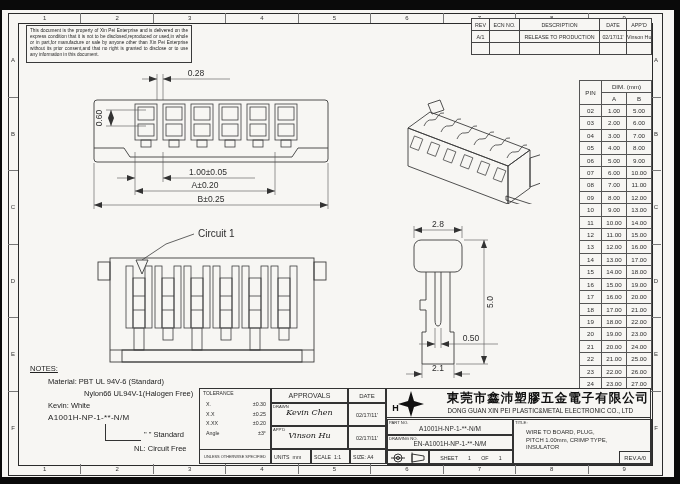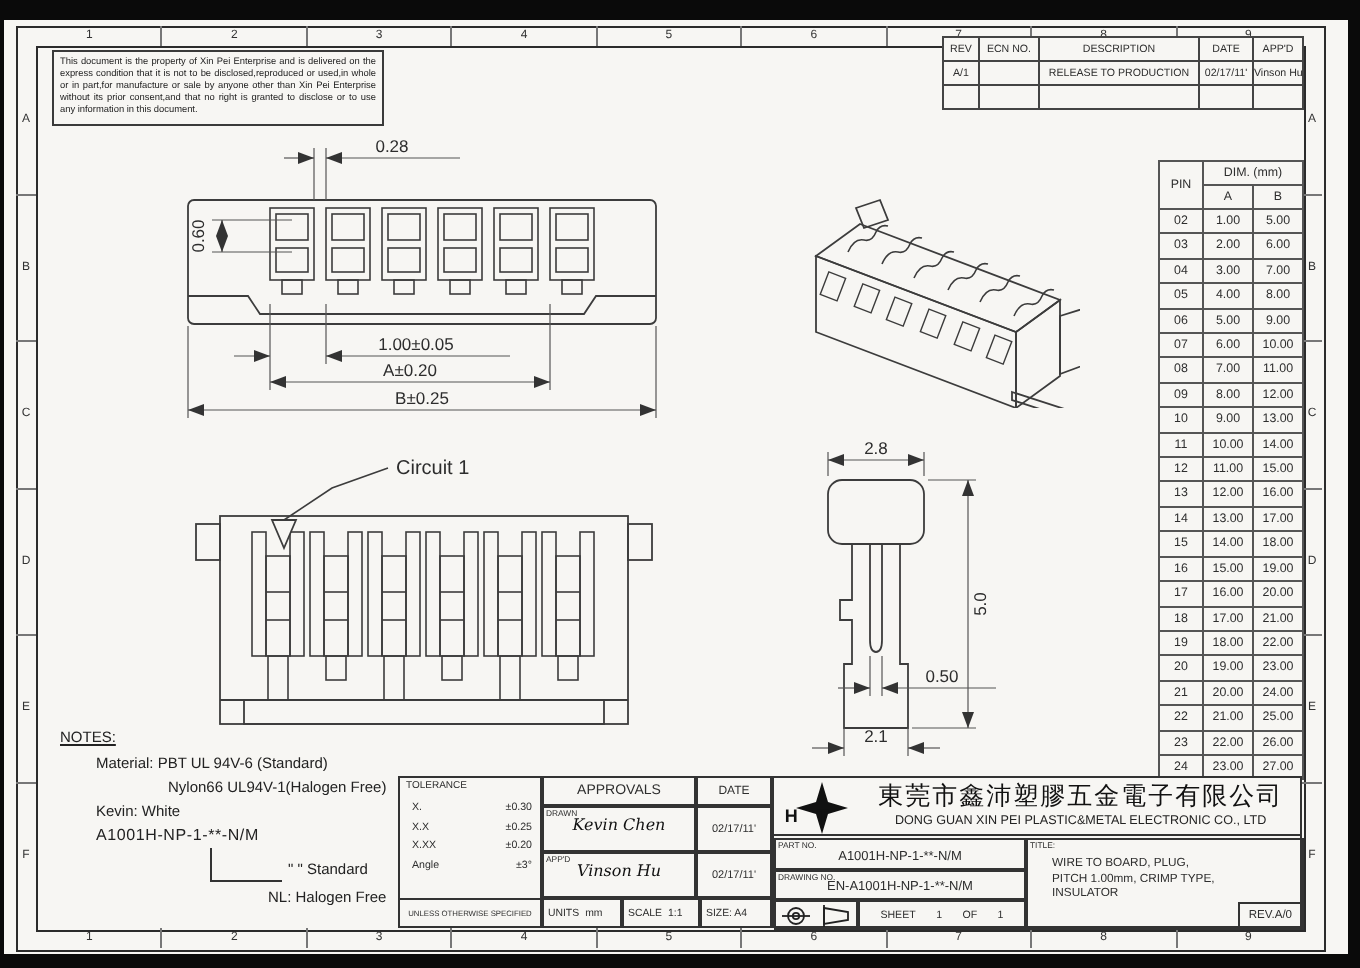--- a/index.html
+++ b/index.html
@@ -66,21 +66,21 @@
   .app-date{width:38px;border:0.7px solid #333;display:flex;align-items:center;justify-content:center;font-size:5.5px;box-sizing:border-box;}
   .mini{display:flex;align-items:center;font-size:5.2px;padding:0 2px;gap:3px;}
   .units-cell{left:72px;top:61px;width:40px;height:15px;}
   .scale-cell{left:112px;top:61px;width:39px;height:15px;}
   .size-cell{left:151px;top:61px;width:36px;height:15px;}
   .company{left:187px;top:0;width:265px;height:76px;}
   .co-hdr{left:0;top:0;width:265px;height:30px;}
   .co-logo{position:absolute;left:3px;top:2px;width:42px;height:26px;}
   .logo-letters{position:absolute;left:0;top:14px;width:42px;text-align:center;font-size:9px;font-weight:bold;letter-spacing:10px;color:#111;}
   .co-names{position:absolute;left:44px;top:1px;width:218px;text-align:center;}
-  .co-cn{font-size:12.5px;font-weight:normal;letter-spacing:1px;color:#111;line-height:16px;white-space:nowrap;}
+  .co-cn{font-size:12.5px;font-weight:bold;letter-spacing:1px;color:#111;line-height:16px;white-space:nowrap;text-align:right;}
   .co-en{font-size:6.3px;color:#222;line-height:9px;white-space:nowrap;}
   .part-row{left:0;top:30px;width:126px;height:16px;}
   .drawing-row{left:0;top:46px;width:126px;height:15px;}
   .tiny-lab{position:absolute;left:1px;top:0;font-size:4.2px;}
   .row-val{position:absolute;left:0;right:0;top:5px;text-align:center;font-size:6.5px;white-space:nowrap;}
   .proj-cell{left:0;top:61px;width:42px;height:15px;display:flex;align-items:center;justify-content:center;}
   .sheet-cell{left:42px;top:61px;width:84px;height:15px;display:flex;align-items:center;justify-content:space-evenly;font-size:5.3px;}
   .title-col{left:126px;top:30px;width:139px;height:46px;}
   .title-lines{position:absolute;left:12px;top:9px;font-size:5.9px;line-height:7.6px;white-space:nowrap;}
   .rev-box{position:absolute;right:-0.7px;bottom:-0.7px;width:33px;height:14px;border:0.7px solid #333;display:flex;align-items:center;justify-content:center;font-size:5.8px;box-sizing:border-box;}
@@ -466,21 +466,21 @@
 
   <div class="abs notes">
     <span class="n-head">NOTES:</span>
     <span class="n-mat">Material: PBT UL 94V-6 (Standard)</span>
     <span class="n-nyl">Nylon66 UL94V-1(Halogen Free)</span>
     <span class="n-col">Kevin: White</span>
     <span class="n-part">A1001H-NP-1-**-N/M</span>
     <div class="lead-v"></div>
     <div class="lead-h"></div>
     <span class="n-std">"    "  Standard</span>
-    <span class="n-nl">NL: Halogen Free</span>
+    <span class="n-nl">NL: Circuit Free</span>
   </div>
 
   <div class="abs tblock">
     <div class="cell tol">
       <span class="tol-title">TOLERANCE</span>
       <div class="tol-rows">
           <div class="tol-row">
             <span>X.</span>
             <span>±0.30</span>
           </div>

